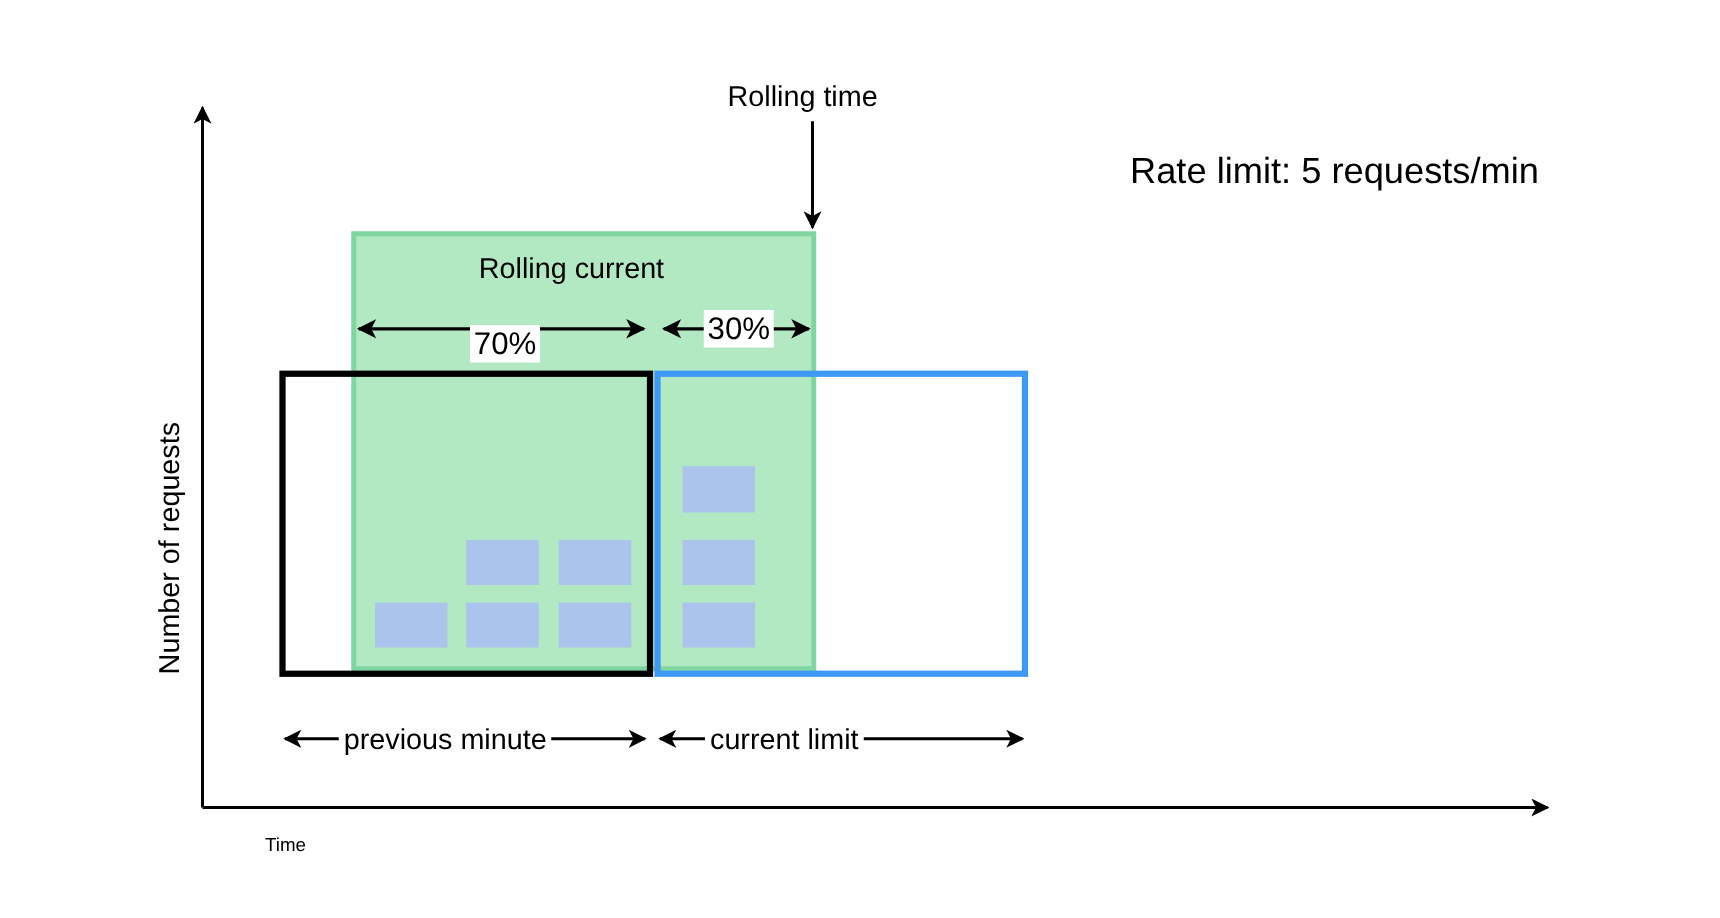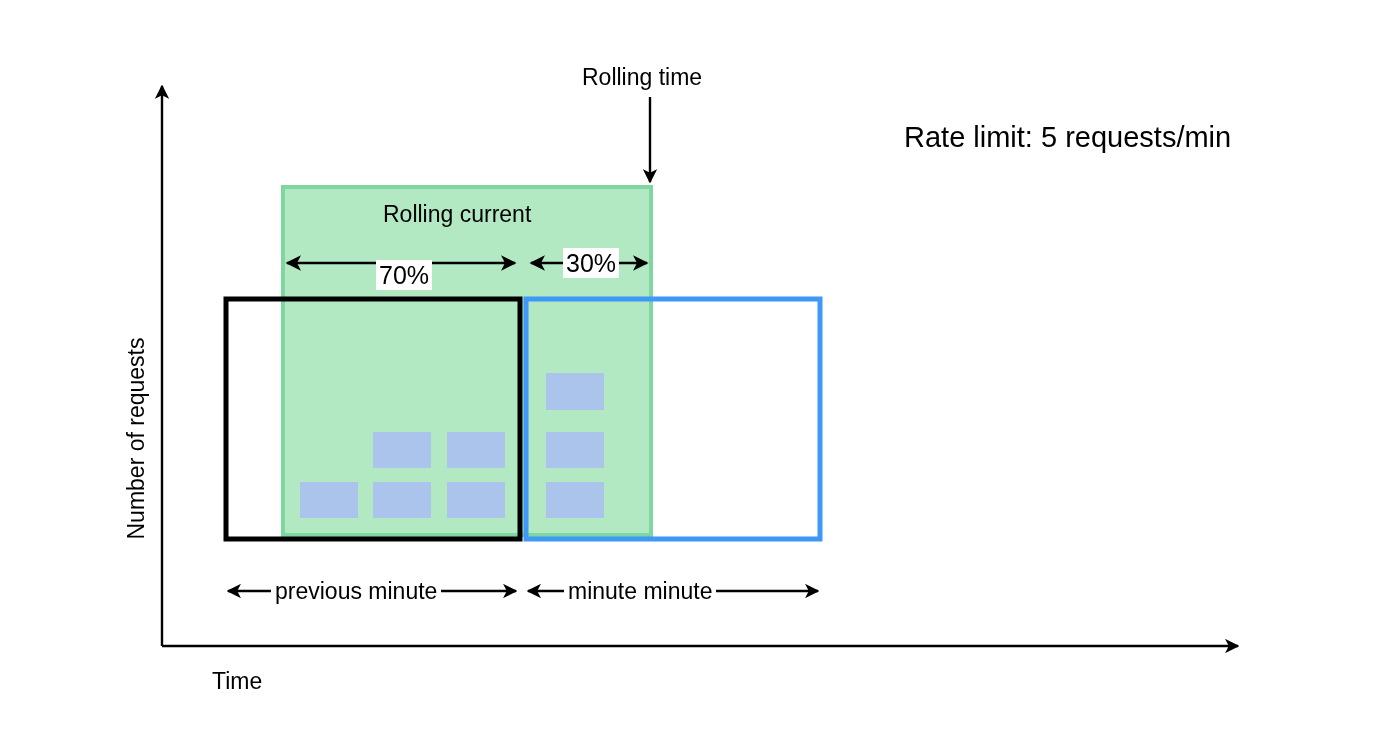--- a/index.html
+++ b/index.html
@@ -52,21 +52,21 @@
     top: 425px;
     font-size: 23px;
     transform: rotate(-90deg);
     transform-origin: 50% 50%;
     width: 300px;
     text-align: center;
   }
   #x-axis-label {
     left: 212px;
     top: 668px;
-    font-size: 23px;
+    font-size: 15px;
   }
   .pct-label {
     position: absolute;
     background: #ffffff;
     color: #000000;
     font-size: 25px;
     line-height: 30px;
     padding: 0 3px;
     white-space: nowrap;
   }
@@ -148,15 +148,15 @@
   <div class="lbl" id="y-axis-label">Number of requests</div>
 
   <div class="lbl" id="x-axis-label">Time</div>
 
   <div class="pct-label" id="pct-prev-label">70%</div>
 
   <div class="pct-label" id="pct-curr-label">30%</div>
 
   <div class="minute-label" id="prev-minute-label">previous minute</div>
 
-  <div class="minute-label" id="curr-minute-label">minute minute</div>
+  <div class="minute-label" id="curr-minute-label">current limit</div>
 
 </div>
 
 </body></html>

